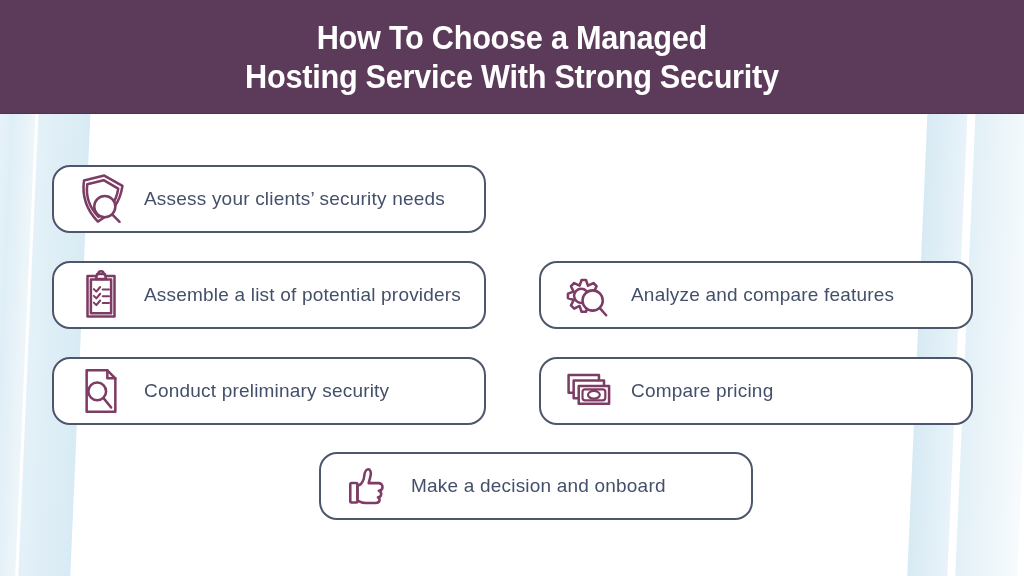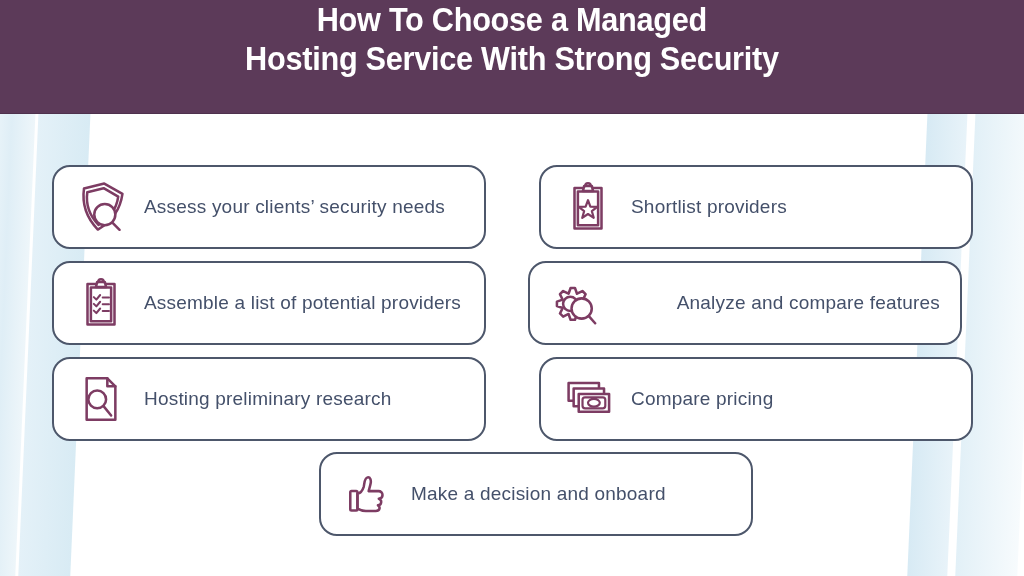--- a/index.html
+++ b/index.html
@@ -9,32 +9,32 @@
   
   .stripes{position:absolute;left:0;right:0;top:113px;bottom:0;overflow:hidden;}
   .stripe{position:absolute;top:-12px;bottom:-12px;transform:skewX(-2.5deg);transform-origin:50% 0;}
   .st-a{left:-16px;width:52px;background:linear-gradient(90deg,#f2f9fc 0%,#dfeef6 55%,#eef6fa 100%);}
   .st-b{left:39px;width:52px;background:linear-gradient(90deg,#e4f1f8 0%,#d8ebf4 100%);}
   .st-c{left:928px;width:40px;background:linear-gradient(90deg,#d7eaf4 0%,#e8f3f9 100%);}
   .st-d{left:976px;width:62px;background:linear-gradient(90deg,#e2f0f7 0%,#f7fbfd 100%);}
 
   
   .header{position:absolute;left:0;top:0;width:100%;height:113px;background:var(--header-bg,#5c3a59);
-          border-bottom:1px solid #4e314d;display:flex;flex-direction:column;justify-content:flex-start;align-items:center;}
+          border-bottom:1px solid #4e314d;display:flex;flex-direction:column;justify-content:center;align-items:center;}
   .title-line{color:var(--header-text,#ffffff);font-weight:700;font-size:33px;line-height:39px;
               letter-spacing:-0.3px;transform:scaleX(0.93);transform-origin:50% 50%;white-space:nowrap;}
 
   
-  .step{position:absolute;width:434px;height:84px;background:var(--card-bg,#ffffff);
+  .step{position:absolute;width:434px;height:68px;background:var(--card-bg,#ffffff);
         border:2px solid var(--card-border,#4d576b);border-radius:18px;box-sizing:border-box;
         display:flex;align-items:center;gap:16px;padding:0 20px;}
   .s1{left:52px;top:165px;}
   .s2{left:539px;top:165px;}
   .s3{left:52px;top:261px;text-align:center;}
-  .s4{left:528px;top:261px;justify-content:space-between;}
+  .s4{left:539px;top:261px;}
   .s5{left:52px;top:357px;}
   .s6{left:539px;top:357px;align-items:center;}
   .s7{left:295px;top:452px;margin-left:24px;}
   .icon{flex:0 0 auto;width:54px;height:54px;color:var(--icon-stroke,#7d3c63);display:flex;align-items:center;justify-content:center;}
   .icon svg{width:54px;height:54px;display:block;}
   .label{font-size:19px;color:var(--label-text,#44506a);letter-spacing:0.2px;white-space:nowrap;}
 </style>
 </head>
 <body>
 
@@ -59,32 +59,20 @@
           <path d="M32 4 L55 13 C55 29 50 45 32 59 C14 45 9 29 9 13 Z"></path>
           <path d="M32 9.5 L50.5 17 C50.5 29.5 46.5 42 32 53.5 C17.5 42 13.5 29.5 13.5 17 Z"></path>
         </g>
         <circle cx="36.5" cy="41" r="12.5" fill="#ffffff"></circle>
         <path d="M45.5 50.5 L54 59"></path>
       </svg>
     </span>
     <span class="label">Assess your clients’ security needs</span>
   </div>
 
-  <div class="step s2">
-    <span class="icon">
-      <svg viewBox="0 0 64 64" fill="none" stroke="currentColor" stroke-width="3" stroke-linecap="round" stroke-linejoin="round">
-        <rect x="16" y="9.5" width="32" height="48"></rect>
-        <rect x="20" y="13.5" width="24" height="40"></rect>
-        <path d="M26 13 L27.5 7 L36.5 7 L38 13 Z" fill="#ffffff"></path>
-        <path d="M28.8 7 A3.2 3.2 0 0 1 35.2 7"></path>
-        <path d="M32 24 L34.8 31.6 L42.9 31.9 L36.6 37 L38.8 44.8 L32 40.3 L25.2 44.8 L27.4 37 L21.1 31.9 L29.2 31.6 Z" stroke-width="2.6"></path>
-      </svg>
-    </span>
-    <span class="label">Shortlist providers</span>
-  </div>
 
   <div class="step s3">
     <span class="icon">
       <svg viewBox="0 0 64 64" fill="none" stroke="currentColor" stroke-width="3" stroke-linecap="round" stroke-linejoin="round">
         <rect x="16" y="9.5" width="32" height="48"></rect>
         <rect x="20" y="13.5" width="24" height="40"></rect>
         <path d="M26 13 L27.5 7 L36.5 7 L38 13 Z" fill="#ffffff"></path>
         <path d="M28.8 7 A3.2 3.2 0 0 1 35.2 7"></path>
         <g stroke-width="2.4">
           <path d="M23.5 25 l3 3 l4.5 -5.5"></path>
@@ -113,21 +101,21 @@
 
   <div class="step s5">
     <span class="icon">
       <svg viewBox="0 0 64 64" fill="none" stroke="currentColor" stroke-width="3" stroke-linecap="round" stroke-linejoin="round">
         <path d="M15 7.5 H39.5 L49 17 V56.5 H15 Z"></path>
         <path d="M39.5 7.5 V17 H49"></path>
         <circle cx="27.5" cy="32.5" r="10.5" fill="#ffffff"></circle>
         <path d="M35 40.5 L44 51.5"></path>
       </svg>
     </span>
-    <span class="label">Hosting preliminary research</span>
+    <span class="label">Conduct preliminary security</span>
   </div>
 
   <div class="step s6">
     <span class="icon">
       <svg viewBox="0 0 64 64" fill="none" stroke="currentColor" stroke-width="3" stroke-linecap="round" stroke-linejoin="round">
         <rect x="9" y="13" width="36" height="21" fill="#ffffff"></rect>
         <rect x="15" y="19.5" width="36" height="21" fill="#ffffff"></rect>
         <rect x="21" y="26" width="36" height="21" fill="#ffffff"></rect>
         <rect x="25.5" y="30" width="27" height="13" rx="3" stroke-width="2.6"></rect>
         <ellipse cx="39" cy="36.5" rx="7" ry="4.6" stroke-width="2.6"></ellipse>

